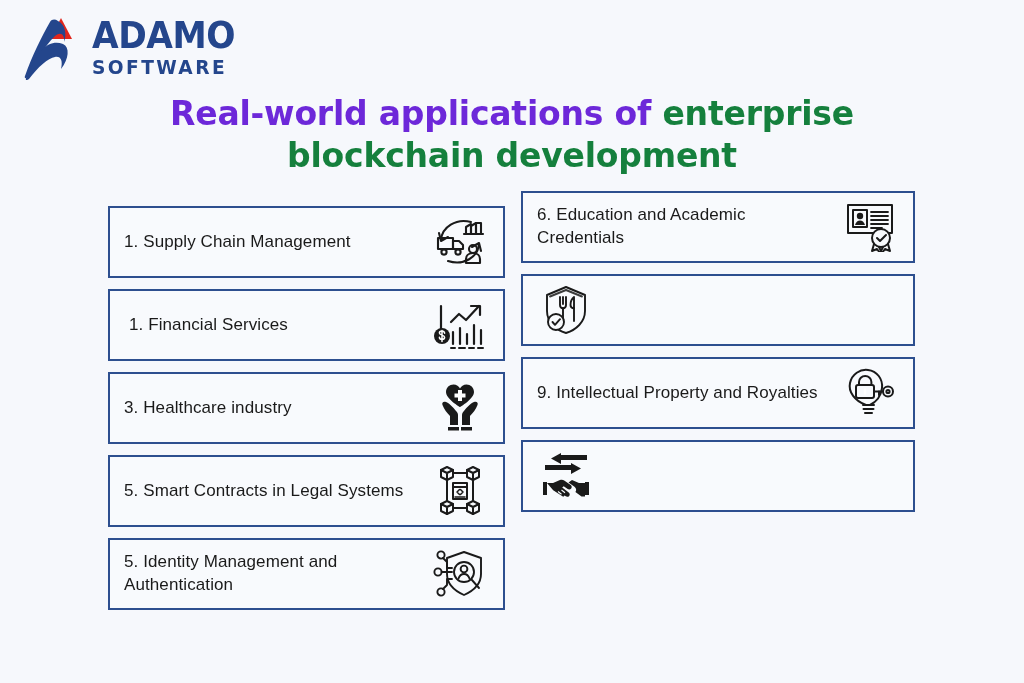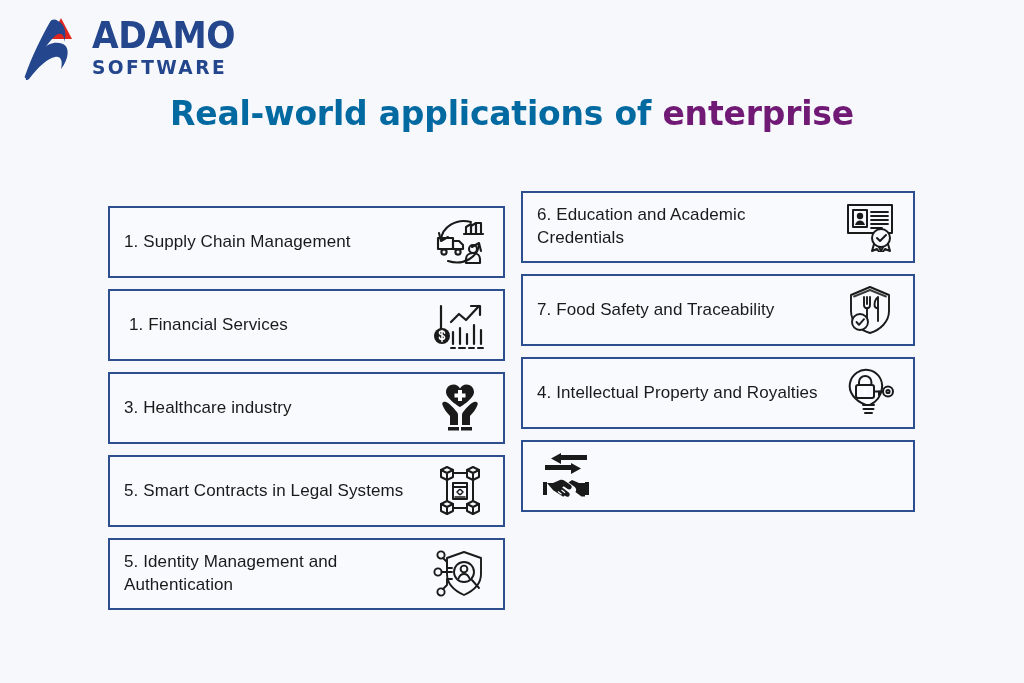--- a/index.html
+++ b/index.html
@@ -27,22 +27,22 @@
   }
 
   
   .title {
     position:absolute; left:0; top:93px; width:1024px;
     text-align:center;
     font-family:"DejaVu Sans", sans-serif;
     font-size:33px; font-weight:bold; line-height:1.27;
     letter-spacing:-0.2px;
   }
-  .t-navy { color:#0369a1; }
-  .t-red  { color:#701a75; }
+  .t-navy { color:#6d28d9; }
+  .t-red  { color:#15803d; }
 
   
   .col-left  { position:absolute; left:108px; top:191px; width:397px;margin-top:15px; }
   .col-right { position:absolute; left:521px; top:191px; width:394px; }
 
   .card {
     display:flex; align-items:center; justify-content:space-between;
     border:2px solid #2d4f8f;
     background:#f8fafd;
     margin-bottom:11px;
@@ -69,20 +69,21 @@
       <path d="M22 38 C15 48 9 58 6 66 C5 68 7 69 9 67 C18 55 28 46 35 45 C41 44 43 49 41 57 C49 47 50 35 43 32 C36 29 28 31 22 38 Z" fill="#24468c"></path>
     </svg>
     <div class="logo-words">
       <div class="logo-adamo">ADAMO</div>
       <div class="logo-software">SOFTWARE</div>
     </div>
   </div>
 
   <div class="title">
     <span class="t-navy">Real-world applications of </span><span class="t-red">enterprise</span><br>
+    <span class="t-red">blockchain development</span>
   </div>
 
   <div class="col-left">
 
     <div class="card">
       <div class="card-label">1. Supply Chain Management</div>
       <div class="card-icon">
         <svg width="54" height="52" viewBox="0 0 54 52" fill="none" stroke="#1a1a1a" stroke-width="2.1" stroke-linecap="round" stroke-linejoin="round">
           <path d="M38 6 C23 2 9 11 8 24"></path>
           <path d="M6 17 L8 25 L15 21" fill="none"></path>
@@ -191,38 +192,37 @@
           <path d="M27 10 h17 M27 14 h17 M27 18 h17 M27 22 h17 M27 26 h11" stroke-width="1.8"></path>
           <circle cx="37" cy="36" r="9" fill="#f8fafd"></circle>
           <path d="M33 36 l3 3 l6 -6"></path>
           <path d="M30 42 l-2 7 l5 -2 l3 4 l3 -6"></path>
           <path d="M44 42 l2 7 l-5 -2 l-3 4 l-3 -6"></path>
         </svg>
       </div>
     </div>
 
     <div class="card">
-      <div class="card-label">7. Food Safety and Traceability</div>
       <div class="card-icon">
         <svg width="50" height="52" viewBox="0 0 50 52" fill="none" stroke="#1a1a1a" stroke-width="1.9" stroke-linecap="round" stroke-linejoin="round">
           <path d="M25 3 L44 11 V27 C44 38 35 46 25 49 C15 46 6 38 6 27 V11 Z"></path>
           <path d="M9 12.5 L25 6 L41 12.5" opacity="0.85"></path>
           <path d="M19 13 v8 c0 2 1.4 3.2 3 3.2 s3-1.2 3-3.2 v-8"></path>
           <path d="M22 13 v7"></path>
           <path d="M22 24 v13"></path>
           <path d="M33 13 c-2.5 2-3.5 5-3.5 8 c0 2 1.2 3.2 3.5 3.2 z"></path>
           <path d="M33 24 v13"></path>
           <circle cx="15" cy="38" r="8" fill="#f8fafd"></circle>
           <path d="M11.5 38 l2.5 2.8 l5 -5.6"></path>
         </svg>
       </div>
     </div>
 
     <div class="card">
-      <div class="card-label">4. Intellectual Property and Royalties</div>
+      <div class="card-label">9. Intellectual Property and Royalties</div>
       <div class="card-icon">
         <svg width="54" height="52" viewBox="0 0 54 52" fill="none" stroke="#1a1a1a" stroke-width="2" stroke-linecap="round" stroke-linejoin="round">
           <path d="M23 38 C12 34 5 25 7 16 C9 7 17 2 25 3 C34 4 40 12 39 21 C38 29 33 35 27 38"></path>
           <path d="M20 38 h11 M20.5 42 h10 M22 46 h7"></path>
           <path d="M16 18 v-3 c0-3.4 2.8-6 6.2-6 s6.2 2.6 6.2 6 v3"></path>
           <rect x="13" y="18" width="18" height="13" rx="2"></rect>
           <path d="M22 22.5 v4" stroke="#fff" stroke-width="2.4"></path>
           <path d="M31 24.5 h9"></path>
           <circle cx="45" cy="24.5" r="5"></circle>
           <circle cx="45" cy="24.5" r="1.6"></circle>

